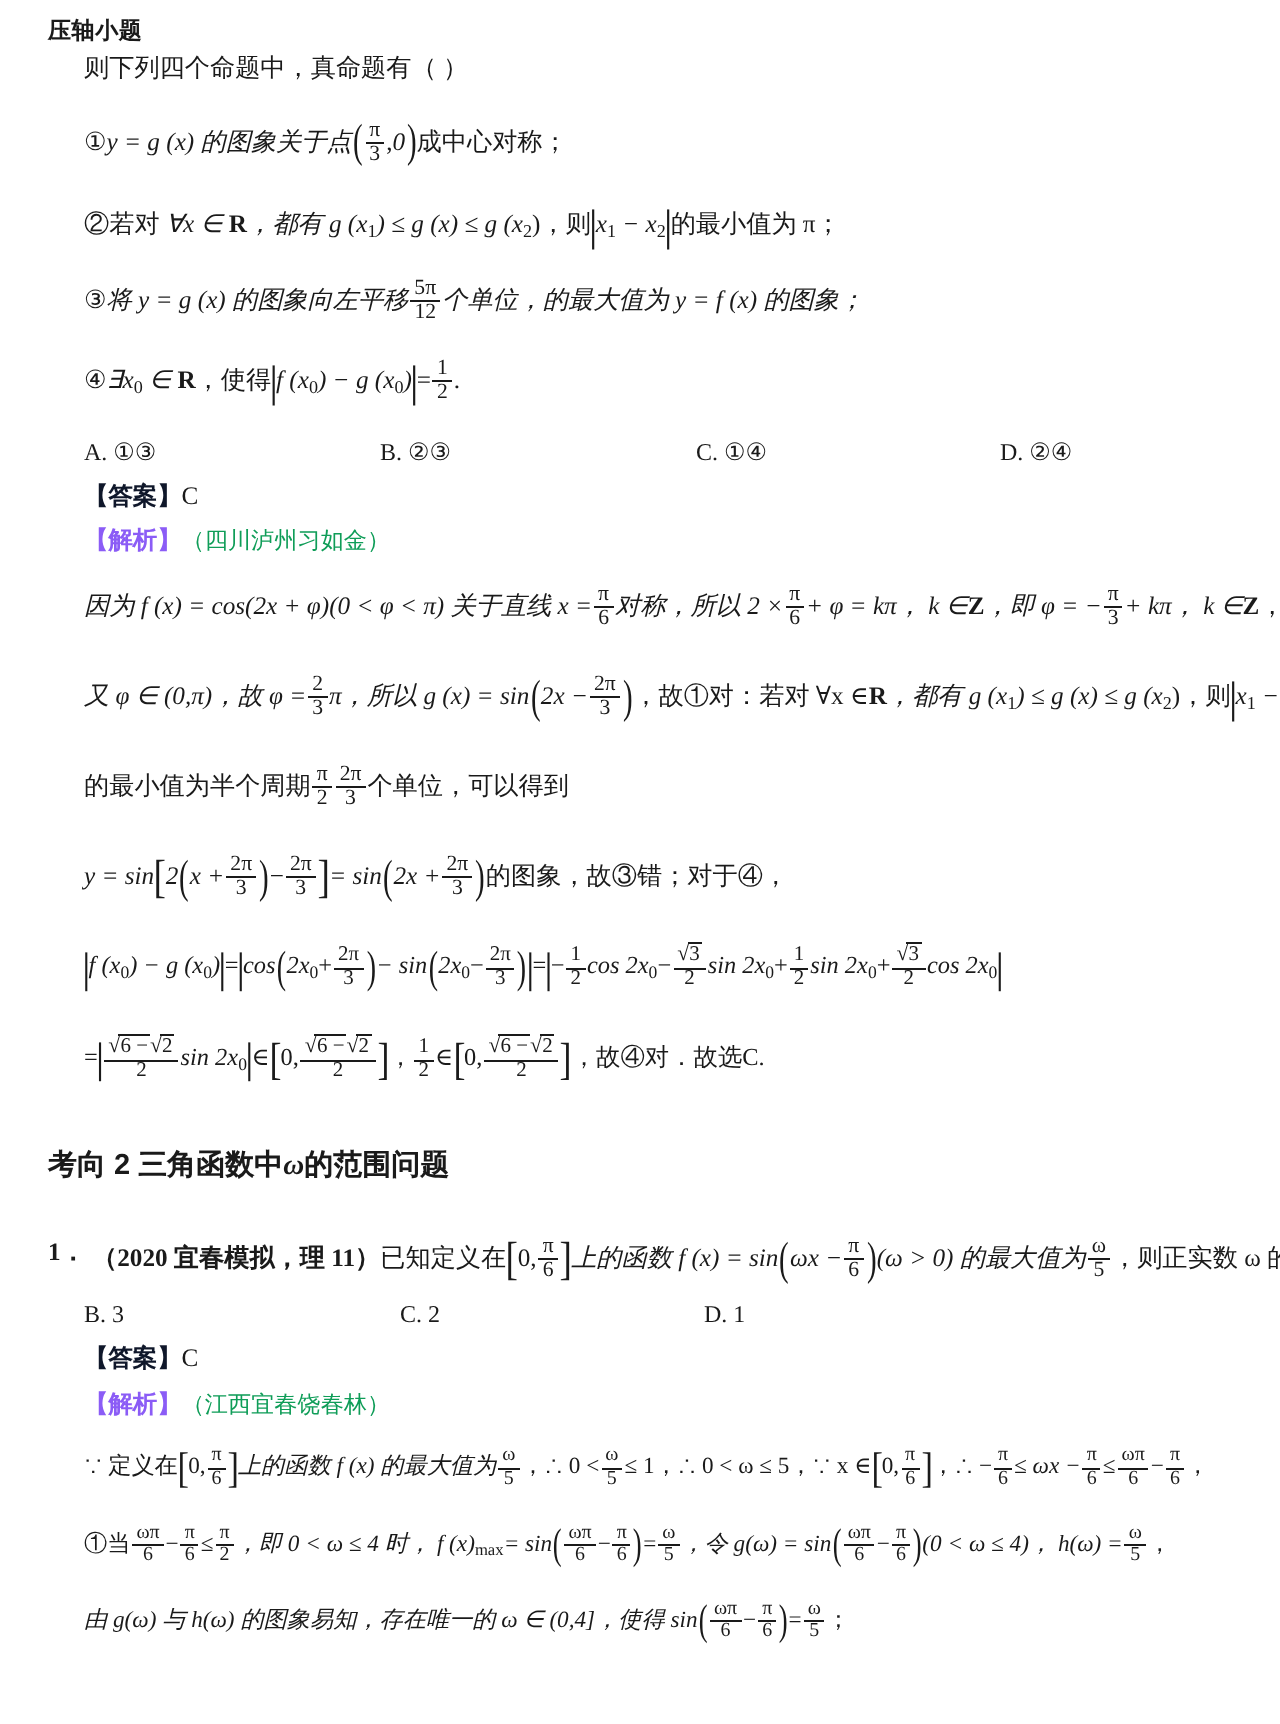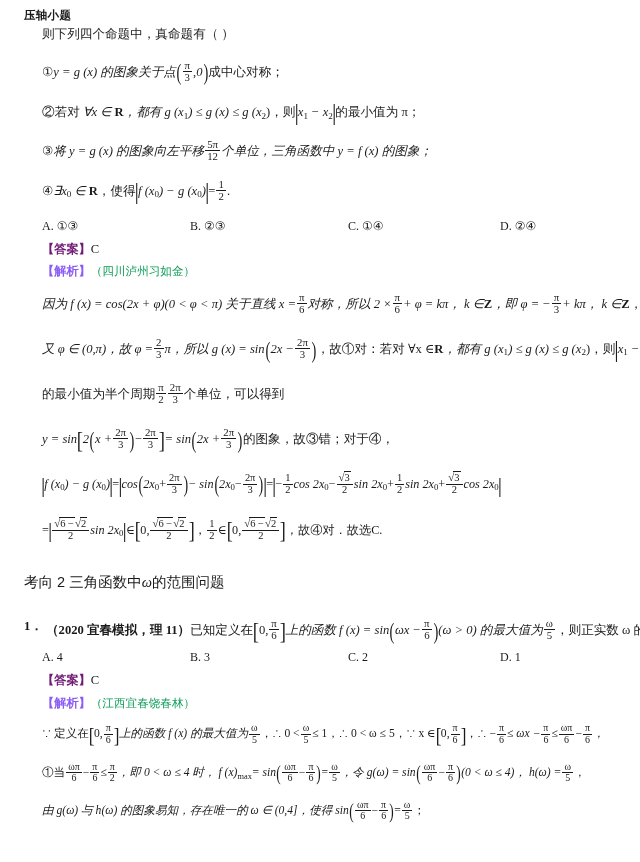--- a/index.html
+++ b/index.html
@@ -50,21 +50,21 @@
     margin-left: 20px;
     font-size: 12px;
   }
   .opts > span { display: inline-block; }
   .opt-a { width: 148px; }
   .opt-b { width: 158px; }
   .opt-c { width: 152px; }
 
   
   .tag-ans {
-    color: #701a75;
+    color: #0f172a;
     font-weight: bold;
     font-size: 12.2px;
     font-family: "DejaVu Sans", "Liberation Sans", sans-serif;
   }
   .tag-exp {
     color: #8b5cf6;
     font-weight: bold;
     font-size: 12.2px;
     font-family: "DejaVu Sans", "Liberation Sans", sans-serif;
   }
@@ -72,21 +72,21 @@
     color: #0f9d58;
     font-size: 11.6px;
     text-align: right;
   }
   .ansval { color: #1a1a1a; font-size: 12.6px; font-weight: normal; }
   .rowtag { margin-left: 20px; line-height: 1.35; white-space: nowrap; }
 
   
   .sec-head {
     font-family: "Liberation Sans", "DejaVu Sans", sans-serif;
-    font-weight: normal;
+    font-weight: bold;
     font-size: 14.5px;
     margin-left: 2px;
     white-space: nowrap;
   }
 
   
   .prob {
     display: flex;
     font-size: 12.6px;
     white-space: nowrap;
@@ -147,21 +147,21 @@
 
   <div class="line ind gap-m">
     <span>①</span><span class="mi">y = g (x) 的图象关于点</span><span class="paren-big">(</span><span class="frac"><span class="num">π</span><span class="den">3</span></span><span>,</span><span class="mi">0</span><span class="paren-big">)</span><span>成中心对称；</span>
   </div>
 
   <div class="line ind gap-l">
     <span>②</span><span>若对</span> <span class="mi">∀x ∈</span> <span class="bb">R</span><span class="mi">，都有 g (x</span><span class="sub">1</span><span class="mi">) ≤ g (x) ≤ g (x</span><span class="sub">2</span><span>)，则</span><span class="bar-big">|</span><span class="mi">x</span><span class="sub">1</span><span class="mi"> − x</span><span class="sub">2</span><span class="bar-big">|</span><span>的最小值为 π；</span>
   </div>
 
   <div class="line ind gap-m">
-    <span>③</span><span class="mi">将 y = g (x) 的图象向左平移</span><span class="frac"><span class="num">5π</span><span class="den">12</span></span><span class="mi">个单位，三角函数中 y = f (x) 的图象；</span>
+    <span>③</span><span class="mi">将 y = g (x) 的图象向左平移</span><span class="frac"><span class="num">5π</span><span class="den">12</span></span><span class="mi">个单位，的最大值为 y = f (x) 的图象；</span>
   </div>
 
   <div class="line ind gap-m">
     <span>④</span><span class="mi">∃x</span><span class="sub">0</span> <span class="mi">∈</span> <span class="bb">R</span><span>，使得</span><span class="bar-big">|</span><span class="mi">f (x</span><span class="sub">0</span><span class="mi">) − g (x</span><span class="sub">0</span><span class="mi">)</span><span class="bar-big">|</span><span>=</span><span class="frac"><span class="num">1</span><span class="den">2</span></span><span>.</span>
   </div>
 
   <div class="opts gap-m">
     <span class="opt-a"><span>A.</span> <span>①③</span></span>
     <span class="opt-b"><span>B.</span> <span>②③</span></span>
     <span class="opt-c"><span>C.</span> <span>①④</span></span>
@@ -204,21 +204,20 @@
     <span>考向 2</span>&nbsp;<span>三角函数中</span><span class="mi">ω</span><span>的范围问题</span>
   </div>
 
   <div class="prob" style="margin-top:26px">
     <span class="prob-no">1．</span>
     <span><span class="prob-src">（2020 宜春模拟，理 11）</span><span>已知定义在</span><span class="brk-big">[</span><span>0,</span><span class="frac"><span class="num">π</span><span class="den">6</span></span><span class="brk-big">]</span><span class="mi">上的函数 f (x) = sin</span><span class="paren-big">(</span><span class="mi">ωx −</span><span class="frac"><span class="num">π</span><span class="den">6</span></span><span class="paren-big">)</span><span class="mi">(ω &gt; 0) 的最大值为</span><span class="frac"><span class="num">ω</span><span class="den">5</span></span><span>，则正实数 ω 的</span></span>
   </div>
 
 
   <div class="opts" style="margin-top:9px">
-    <span class="opt-a"><span>A.</span> <span>4</span></span>
     <span class="opt-b"><span>B.</span> <span>3</span></span>
     <span class="opt-c"><span>C.</span> <span>2</span></span>
     <span><span>D.</span> <span>1</span></span>
   </div>
 
   <div class="rowtag" style="margin-top:3px">
     <span class="tag-ans">【答案】</span><span class="ansval">C</span>
   </div>
 
   <div class="rowtag" style="margin-top:1px">

